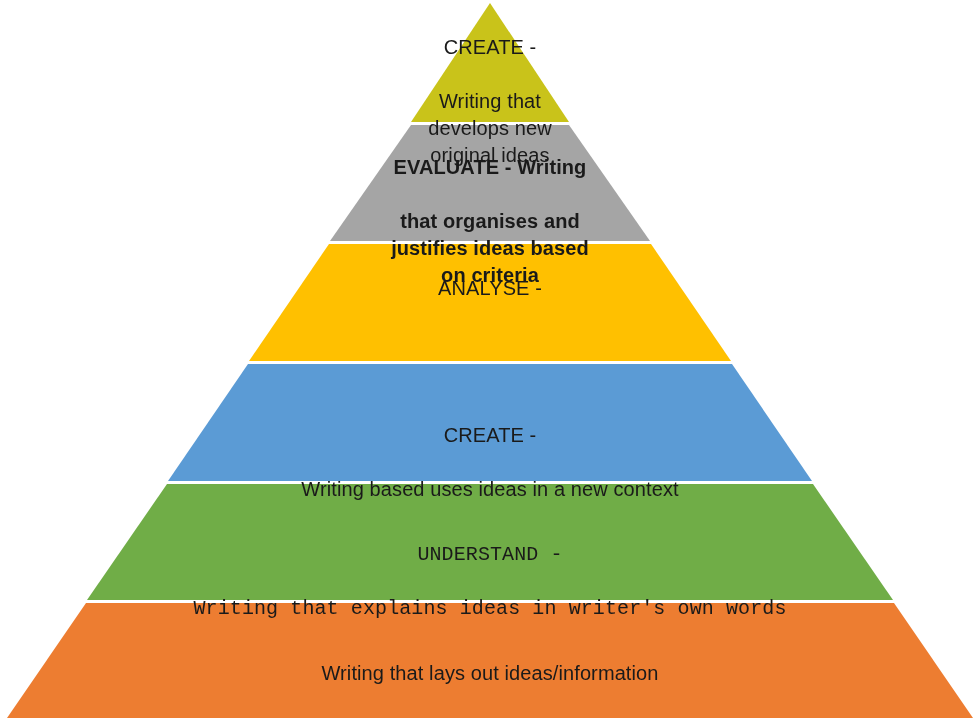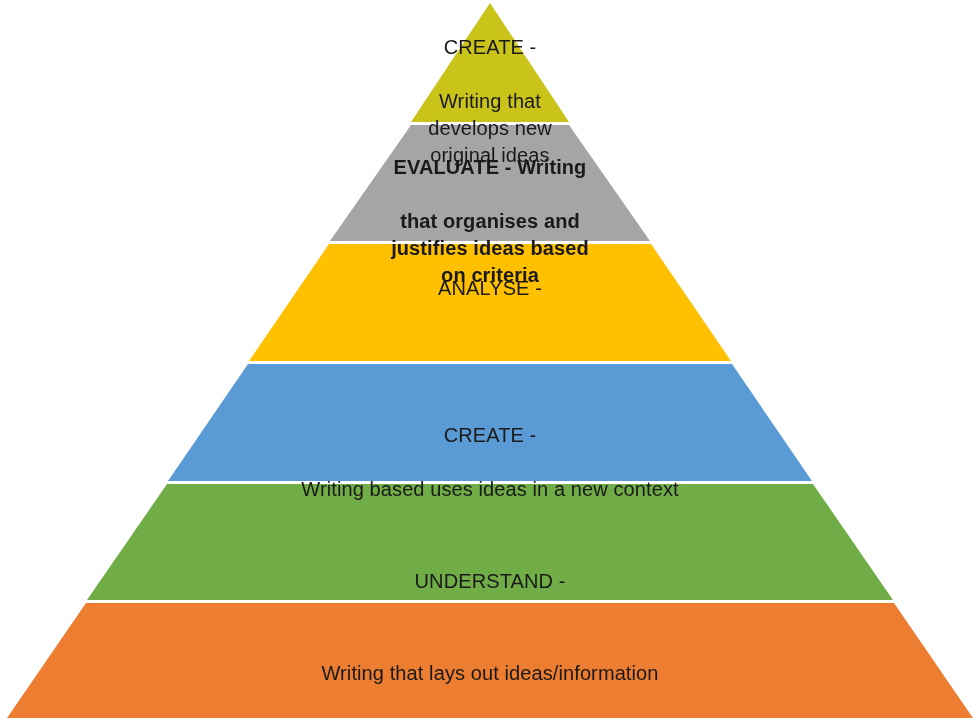--- a/index.html
+++ b/index.html
@@ -70,19 +70,20 @@
 
 <div class="layer-text" style="top:248px;">
   <span class="title">ANALYSE -</span>
 </div>
 
 <div class="layer-text" style="top:395px;">
   <span class="title">CREATE -</span>
   <span class="desc">Writing based uses ideas in a new context</span>
 </div>
 
-<div class="layer-text" style="top:541px;">
+<div class="layer-text" style="top:514px;font-family:Liberation Mono, monospace;">
   <span class="title">UNDERSTAND -</span>
+  <span class="desc">Writing that explains ideas in writer's own words</span>
 </div>
 
 <div class="layer-text" style="top:633px;">
   <span class="desc">Writing that lays out ideas/information</span>
 </div>
 
 </body></html>

